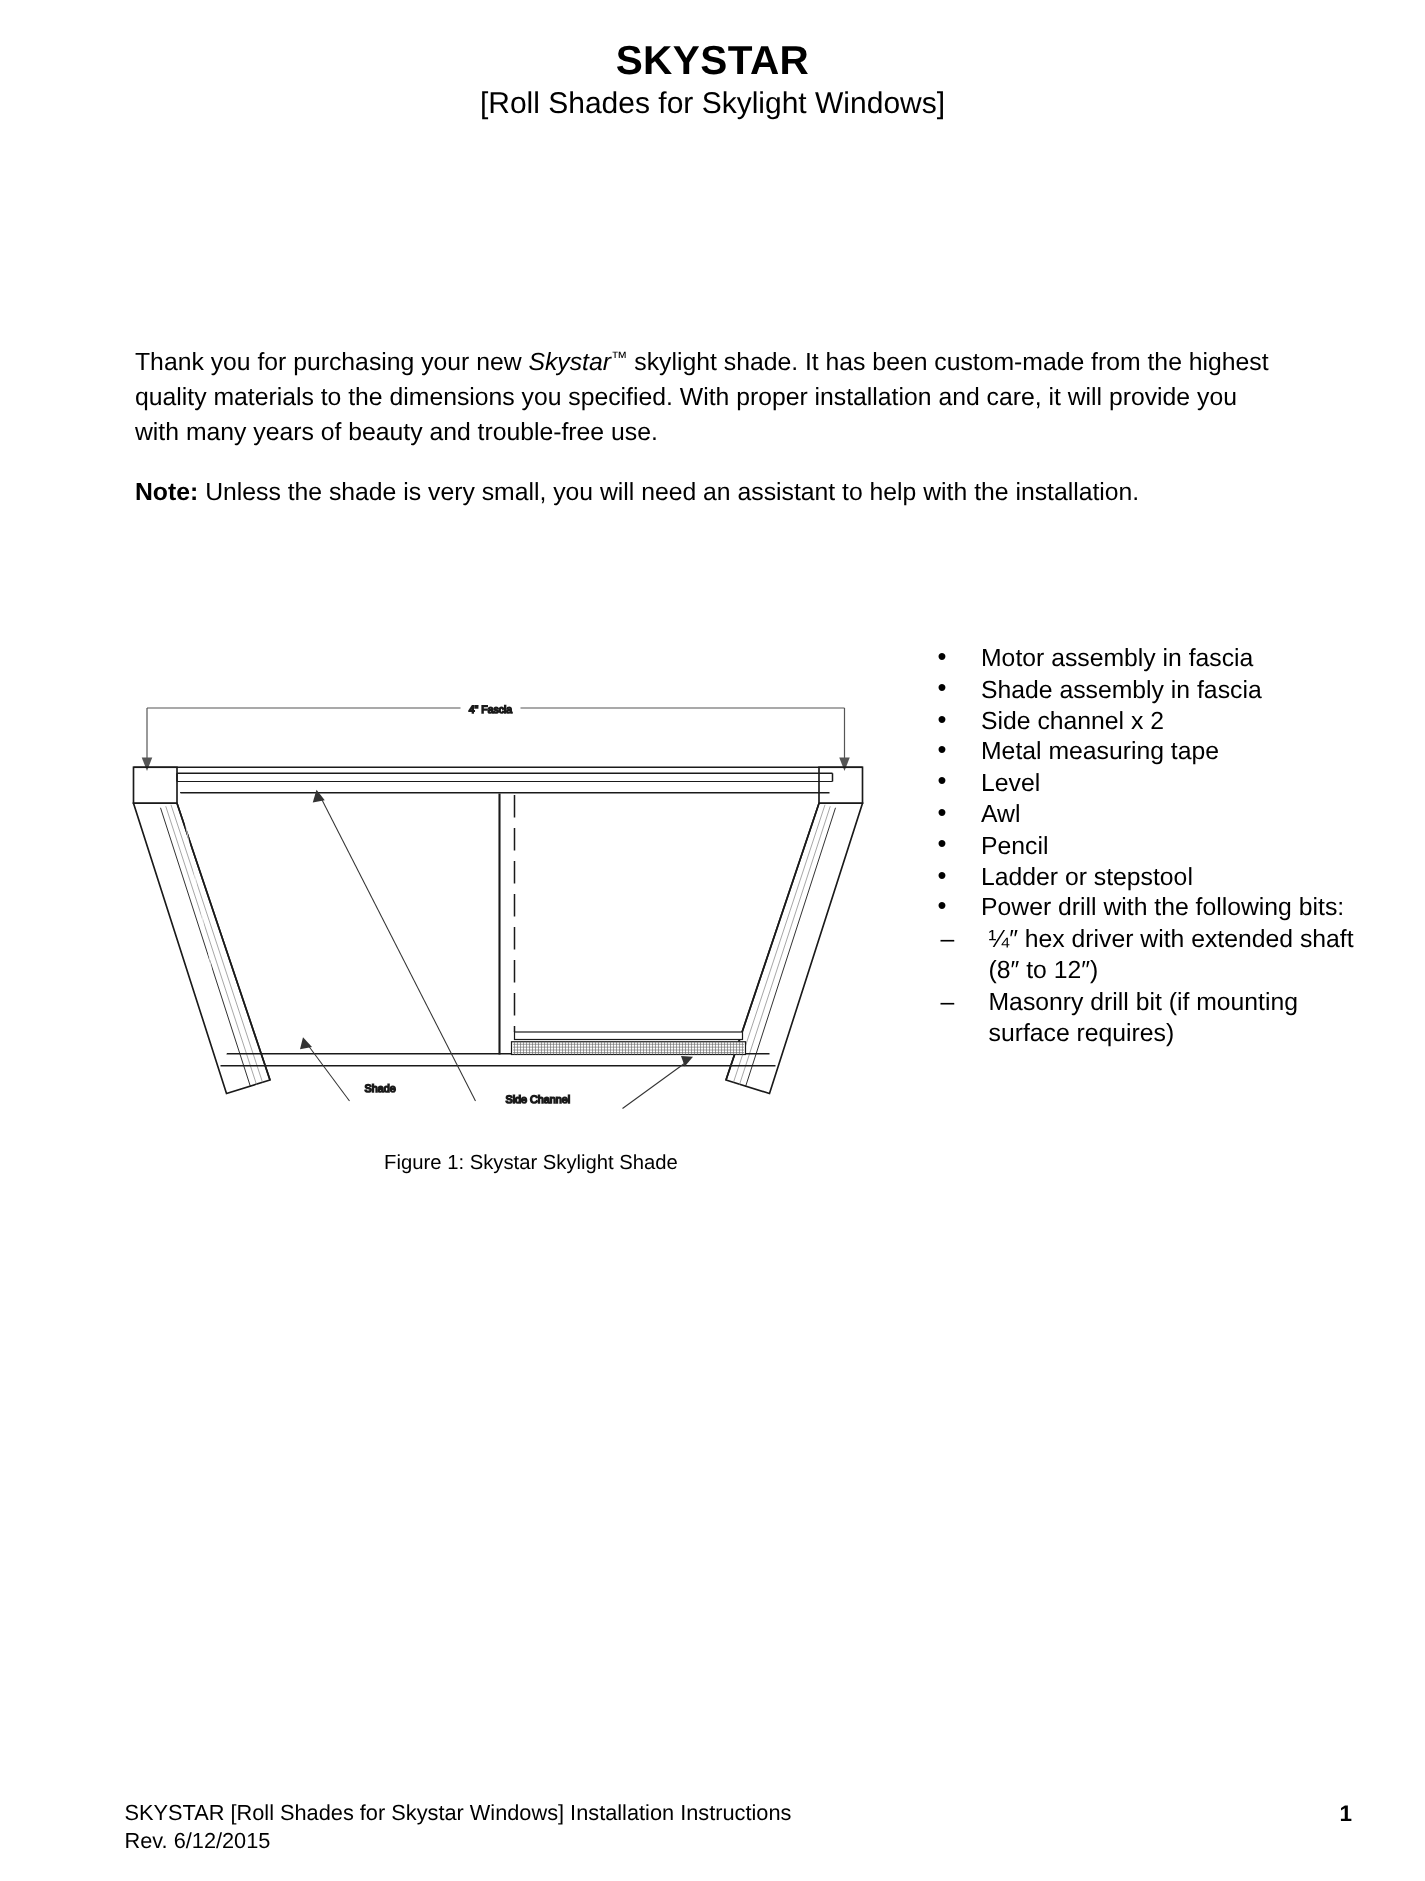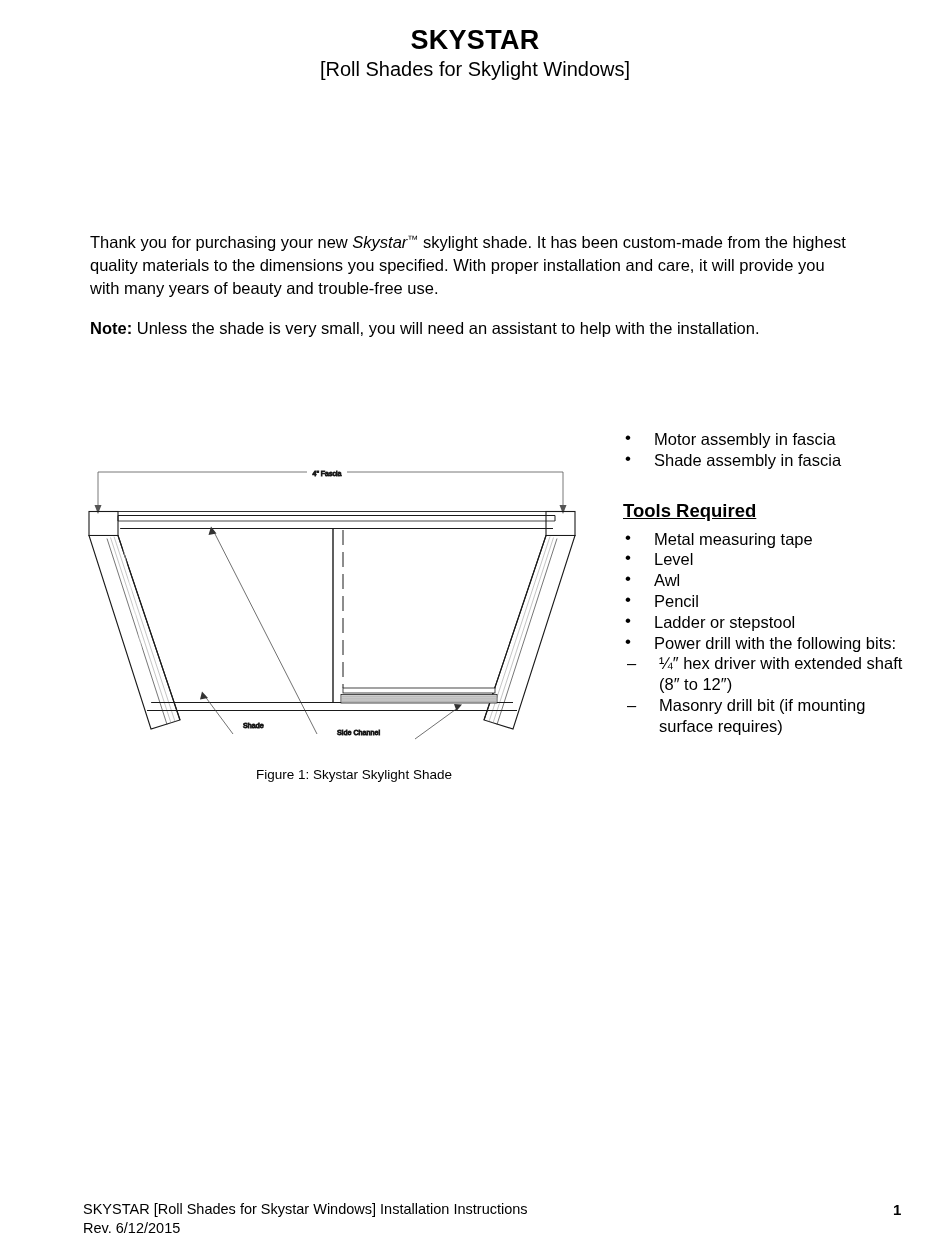--- a/index.html
+++ b/index.html
@@ -341,23 +341,23 @@
     </g>
   </svg>
   <div class="figure-caption">Figure 1: Skystar Skylight Shade</div>
 </div>
 
 <div class="side-col">
 
   <ul class="bul">
     <li>Motor assembly in fascia</li>
     <li>Shade assembly in fascia</li>
+    <li>Side channel x 2</li>
   </ul>
 
-  <div class="side-heading second">Tools Required</div>
   <ul class="bul">
     <li>Metal measuring tape</li>
     <li>Level</li>
     <li>Awl</li>
     <li>Pencil</li>
     <li>Ladder or stepstool</li>
     <li>Power drill with the following bits:</li>
   </ul>
   <ul class="sub">
     <li>¼″ hex driver with extended shaft (8″ to 12″)</li>

